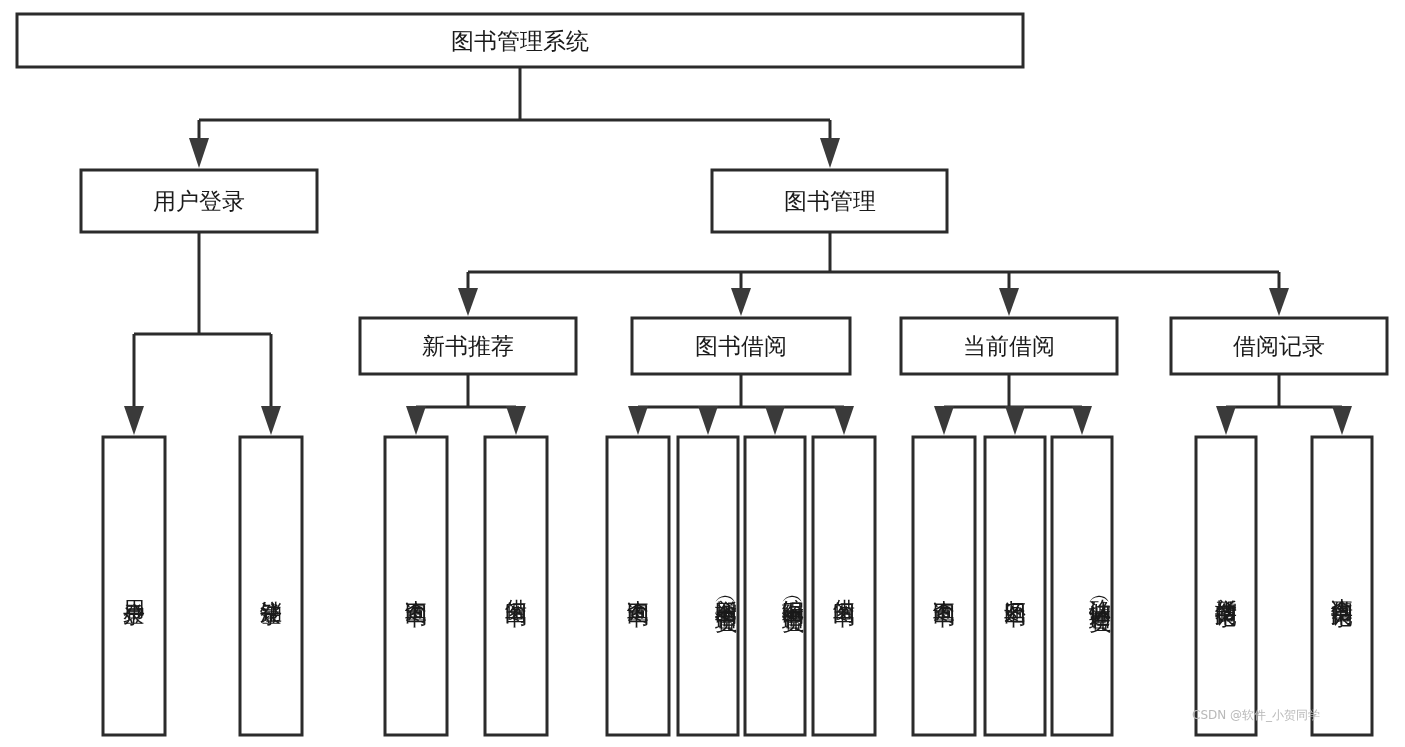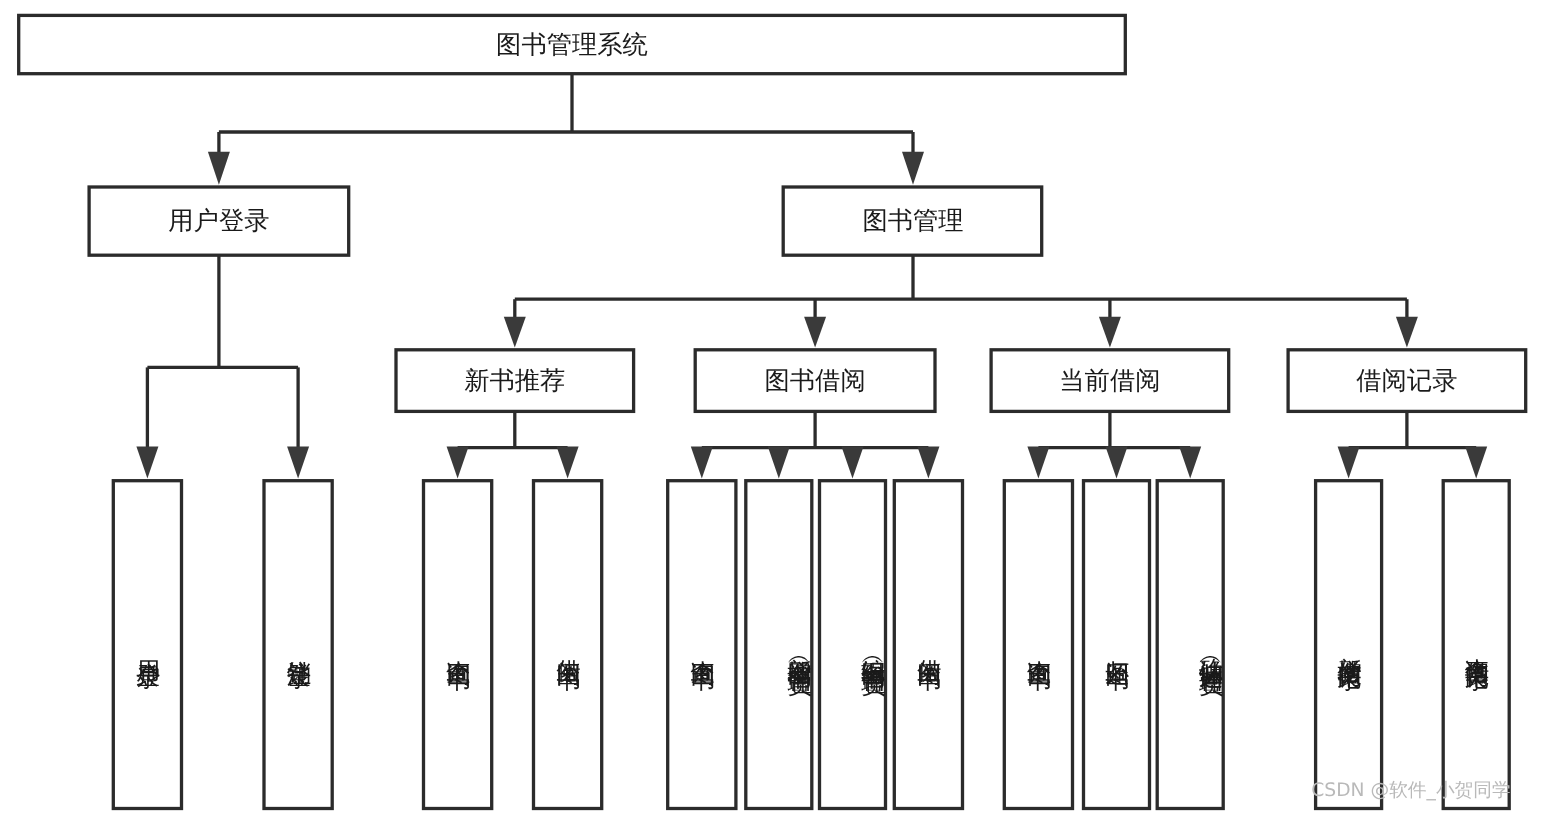--- a/index.html
+++ b/index.html
@@ -58,21 +58,21 @@
     font-size: 22px;
     line-height: 1.08;
     letter-spacing: 2px;
     color: #1a1a1a;
     white-space: nowrap;
     pointer-events: none;
   }
   .watermark {
     position: absolute;
     font-family: "DejaVu Sans", "Liberation Sans", sans-serif;
-    font-size: 17px;
+    font-size: 12px;
     color: #b9b9b9;
     white-space: nowrap;
   }
 </style>
 </head>
 <body>
 
 <div id="diagram-root">
 
   <svg id="flow-svg" viewBox="0 0 1405 747" xmlns="http://www.w3.org/2000/svg">

